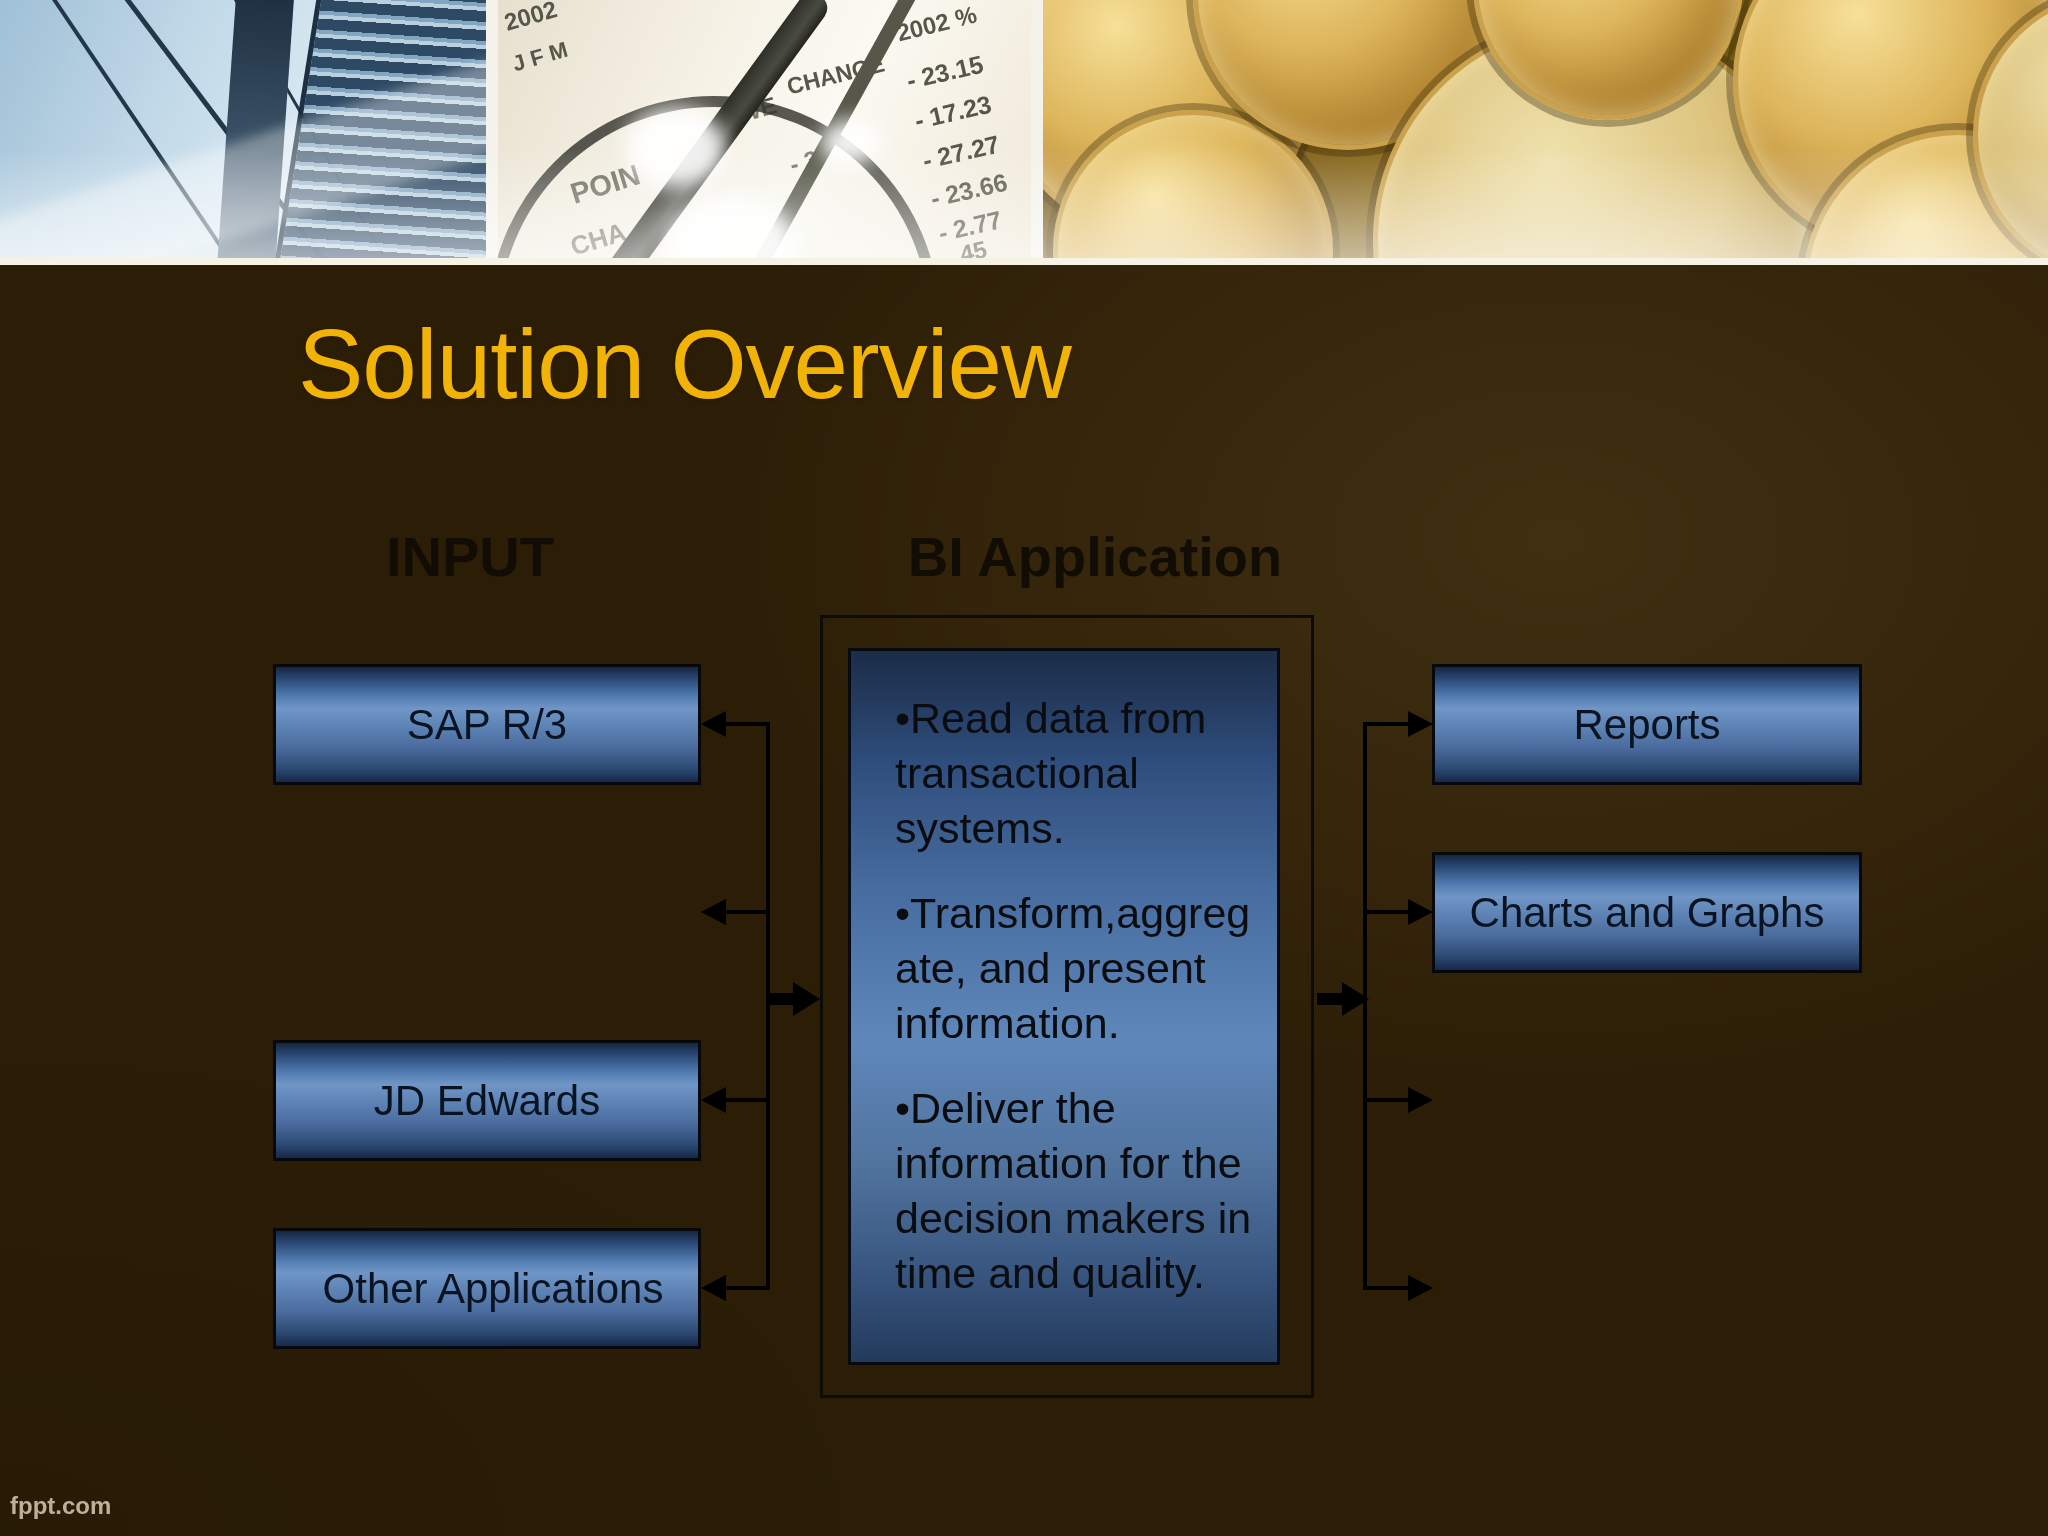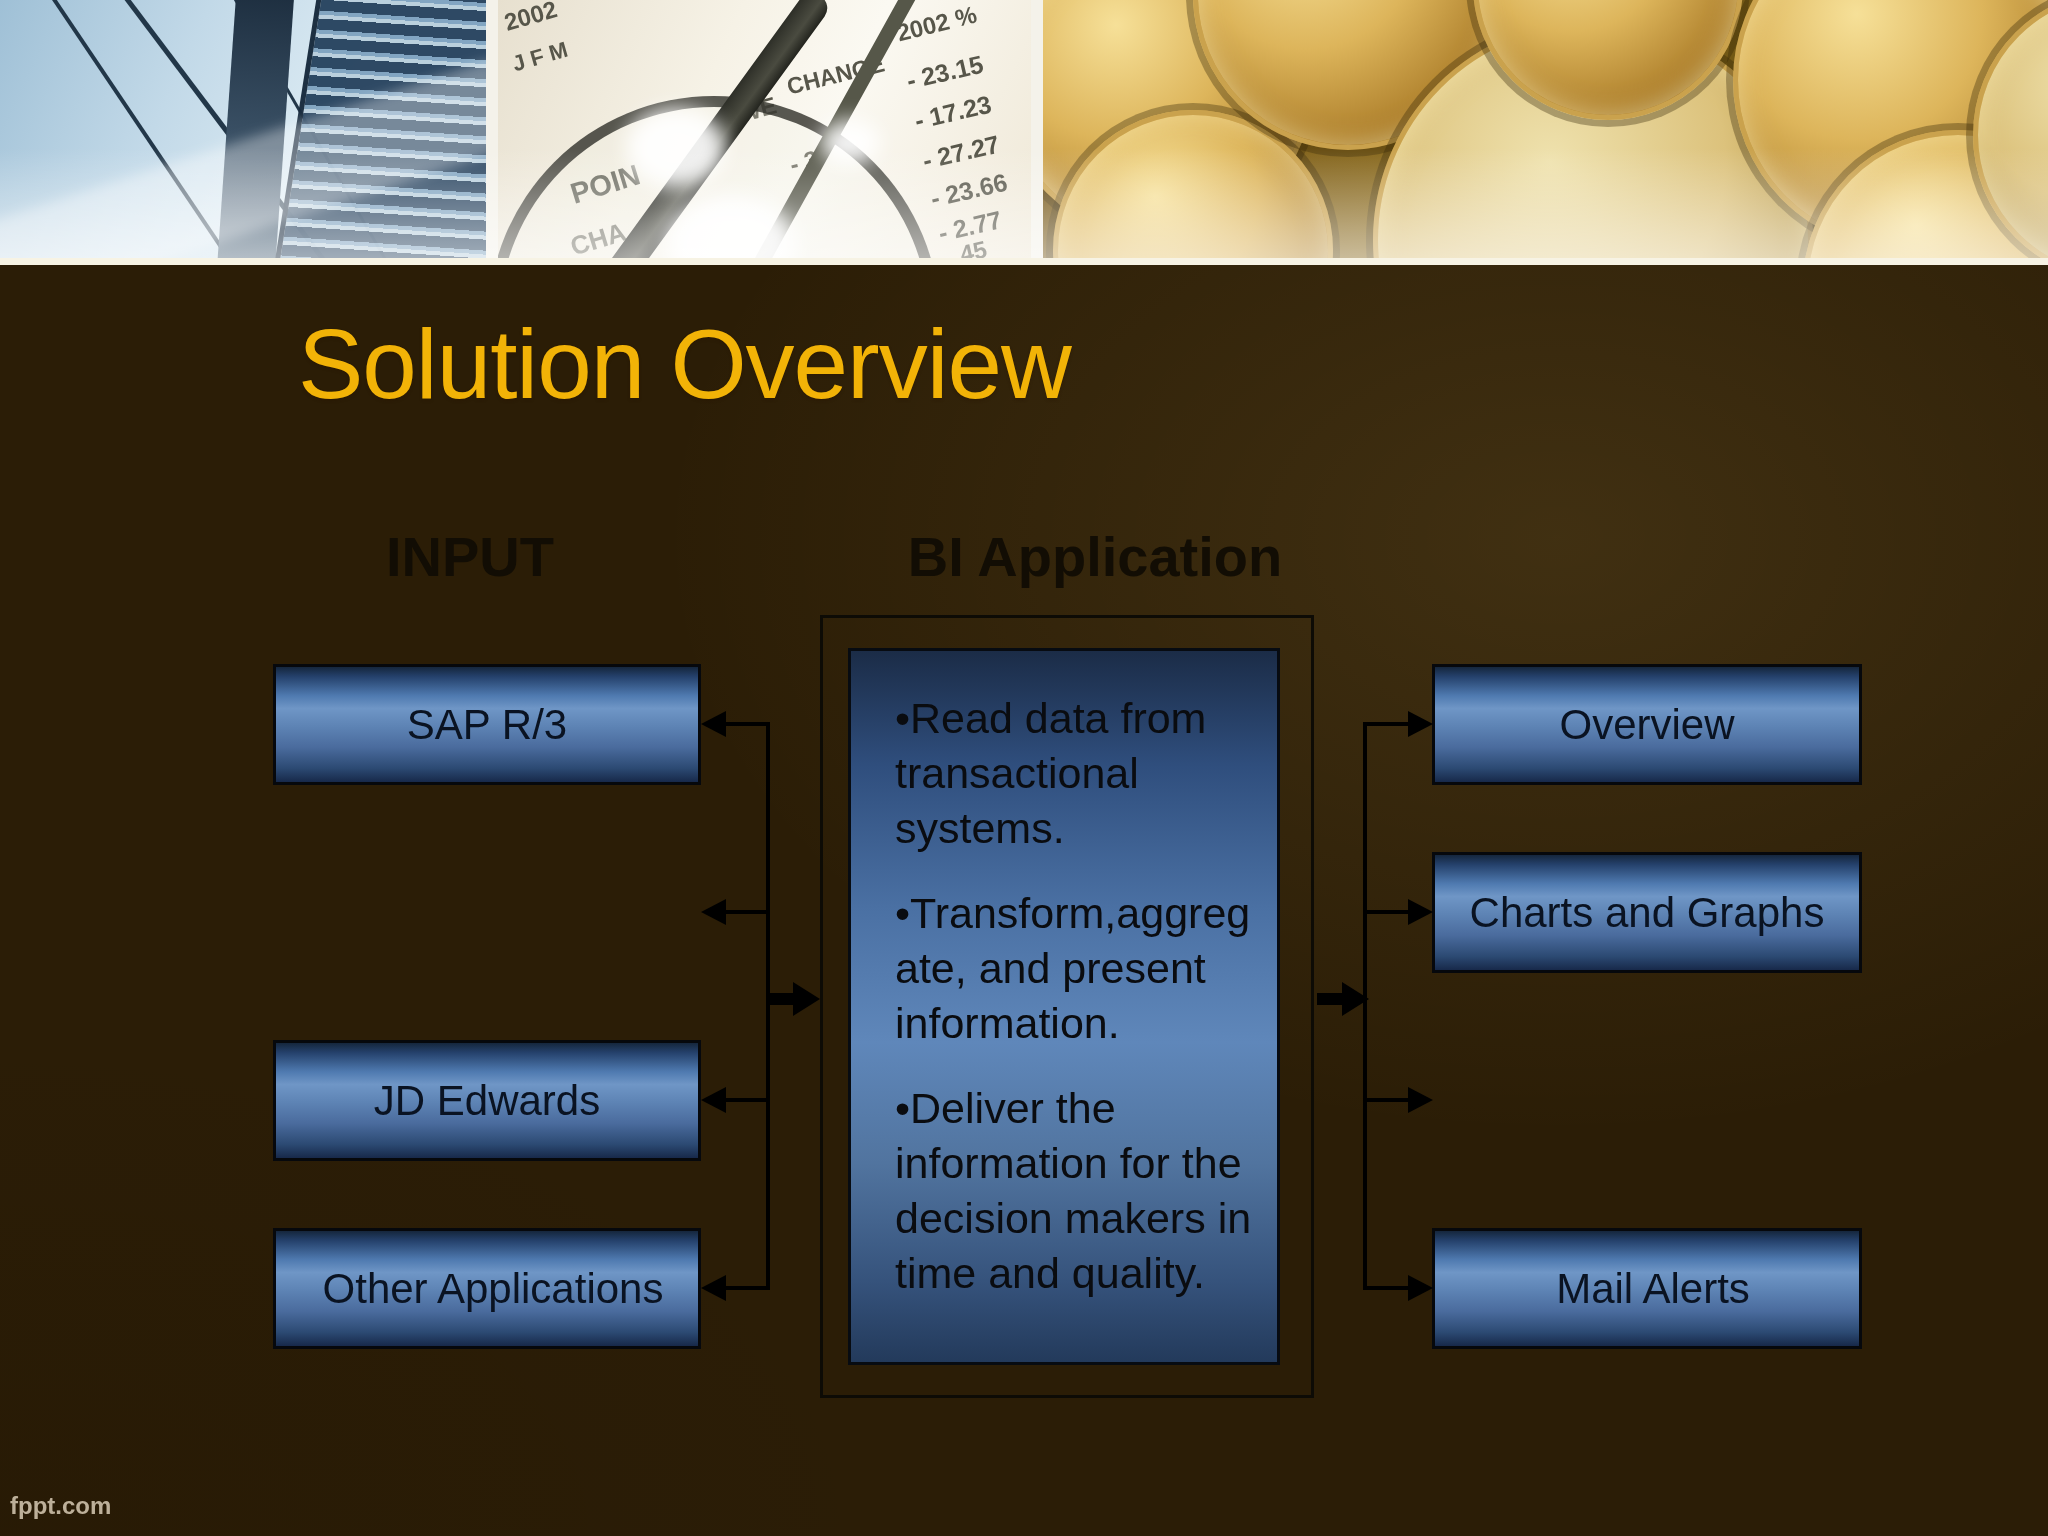--- a/index.html
+++ b/index.html
@@ -152,23 +152,22 @@
 systems.</p>
     <p class="bullet">•Transform,aggreg
 ate, and present
 information.</p>
     <p class="bullet">•Deliver the
 information for the
 decision makers in
 time and quality.</p>
   </div>
 
-  <div class="node r row1">Overview</div>
+  <div class="node r row1">Reports</div>
   <div class="node r row2">Charts and Graphs</div>
-  <div class="node r row4">Mail Alerts</div>
 
   <div class="cline" style="left:766px;top:722px;width:4px;height:568px;"></div>
   <div class="cline" style="left:722px;top:722px;width:48px;height:4px;"></div>
   <div class="cline" style="left:722px;top:910px;width:48px;height:4px;"></div>
   <div class="cline" style="left:722px;top:1098px;width:48px;height:4px;"></div>
   <div class="cline" style="left:722px;top:1286px;width:48px;height:4px;"></div>
   <div class="arr-left" style="left:701px;top:711px;"></div>
   <div class="arr-left" style="left:701px;top:899px;"></div>
   <div class="arr-left" style="left:701px;top:1087px;"></div>
   <div class="arr-left" style="left:701px;top:1275px;"></div>

